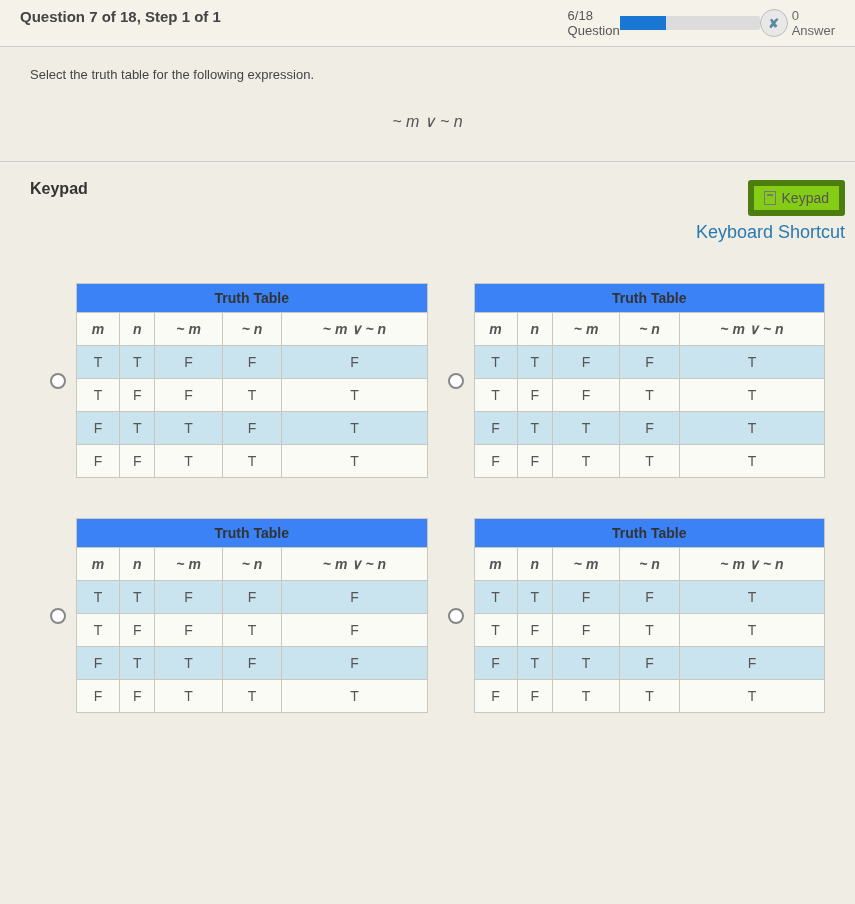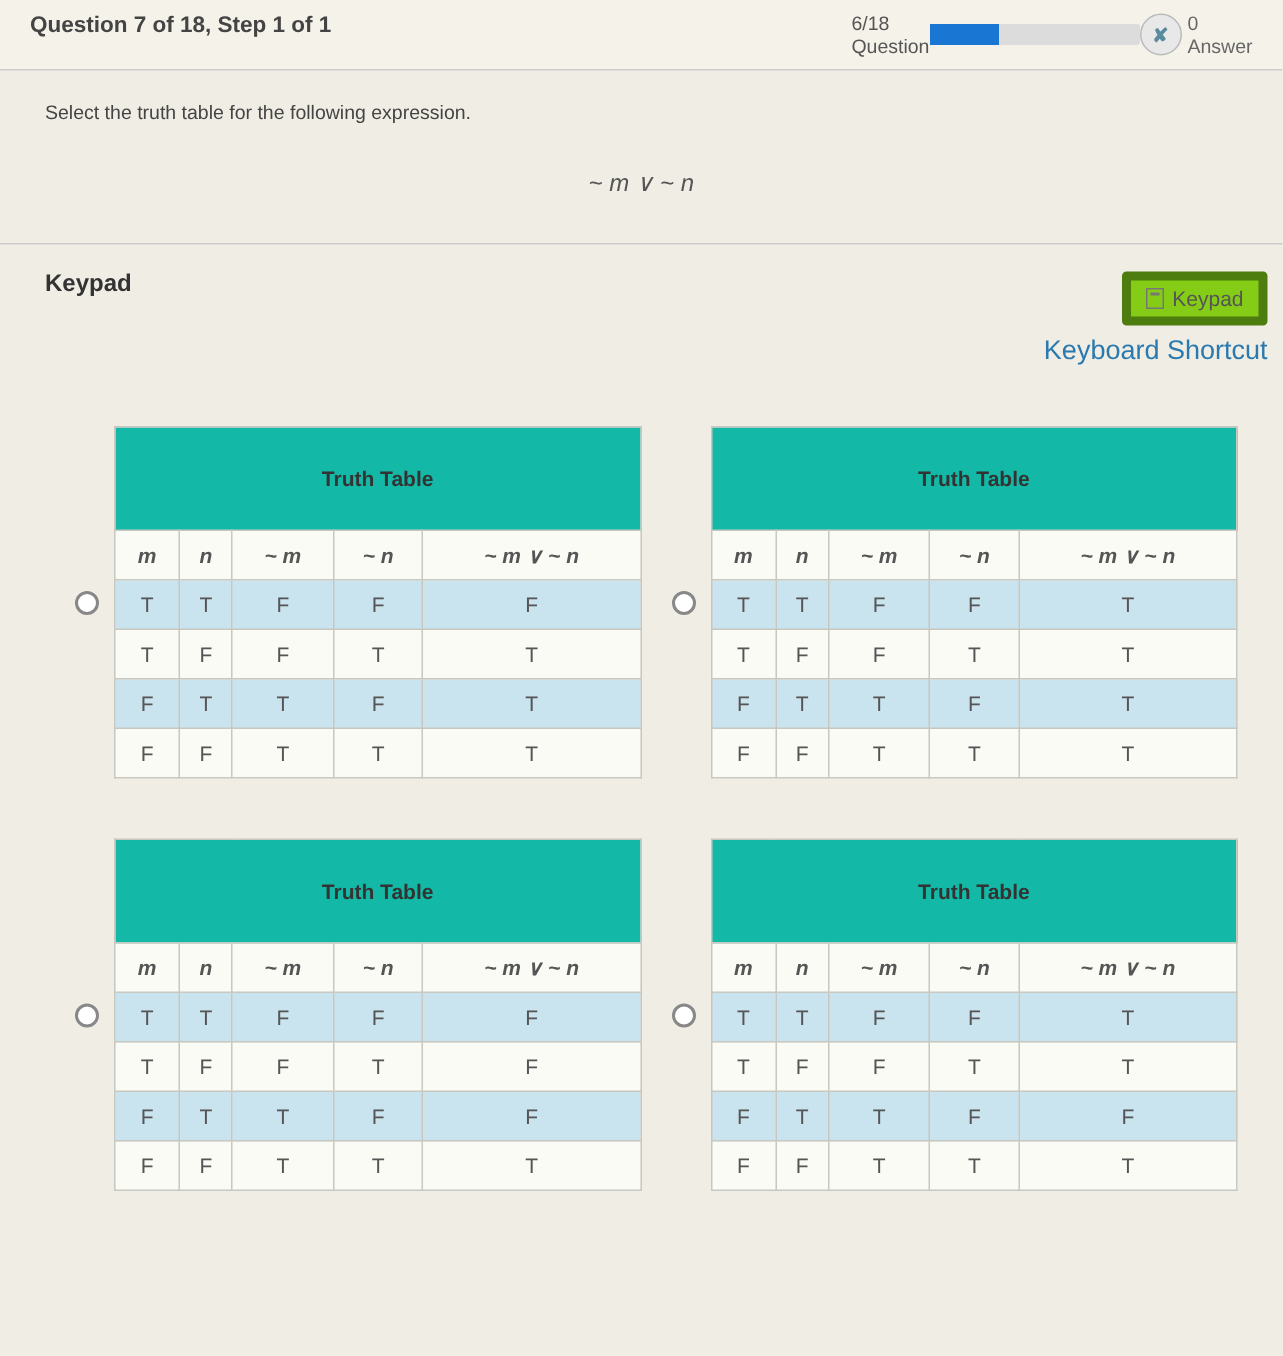--- a/index.html
+++ b/index.html
@@ -135,24 +135,24 @@
     }
     .truth-table th, .truth-table td {
       border: 1px solid #c8c8c0;
       padding: 8px 4px;
       text-align: center;
       background: #fbfbf6;
       color: #555;
       font-weight: normal;
     }
     .truth-table .title-row th {
-      background: #14b8a6;
+      background: #3b82f6;
       font-weight: bold;
       color: #333;
-      padding: 26px;
+      padding: 6px;
     }
     .truth-table .header-row th {
       font-style: italic;
       font-weight: bold;
       background: #fbfbf6;
     }
     .truth-table tr.shaded td {
       background: #c9e3ef;
     }
     .calc-icon {

